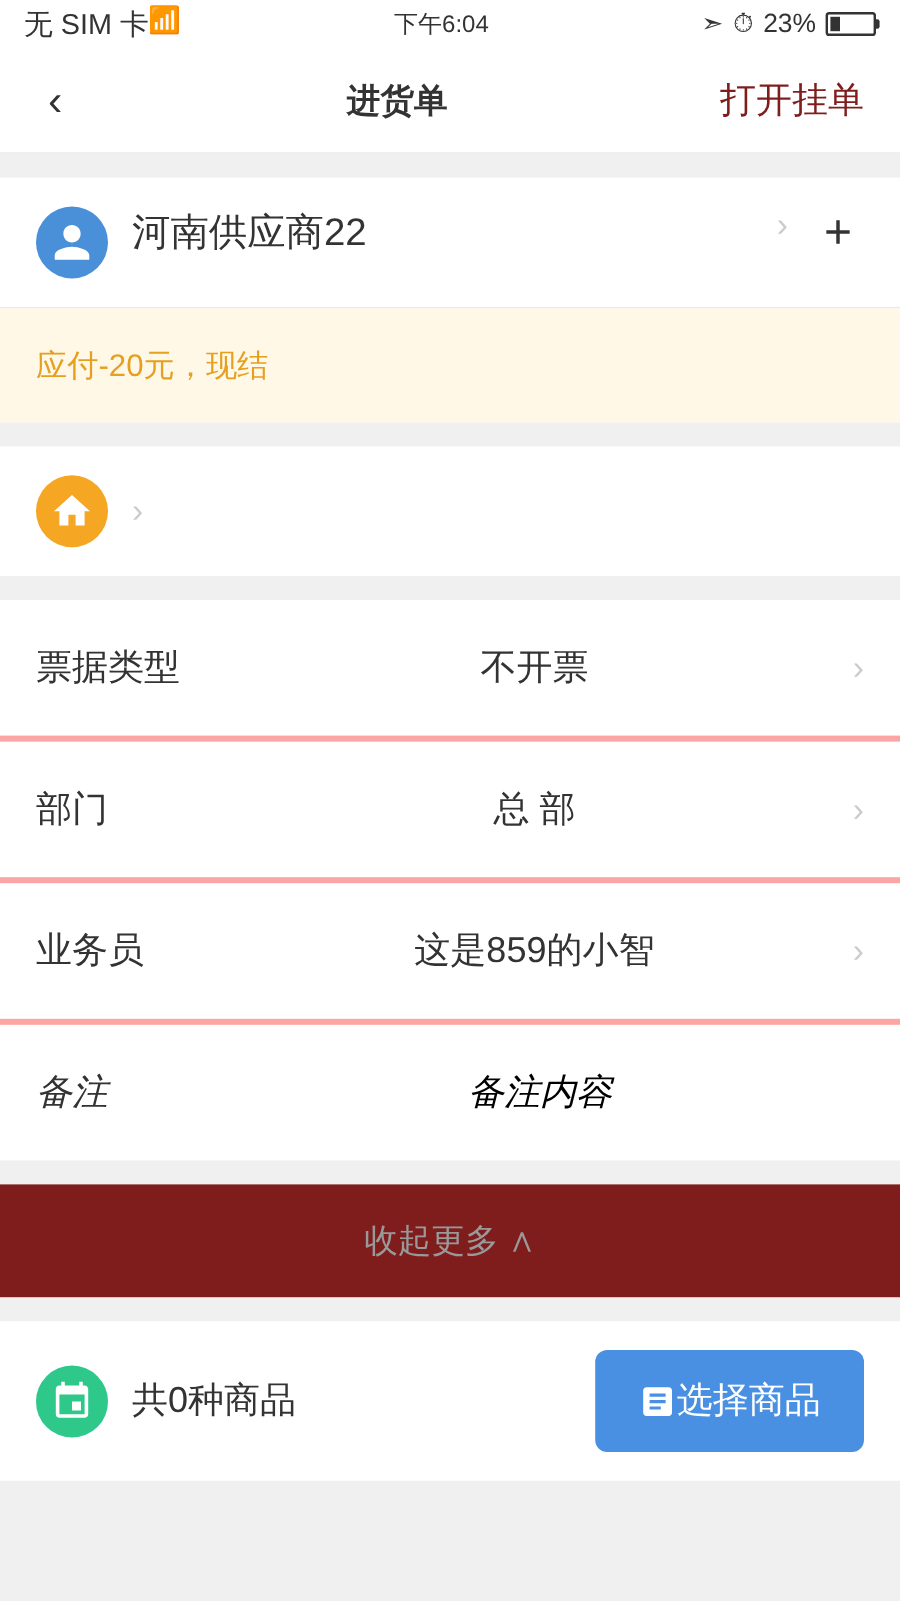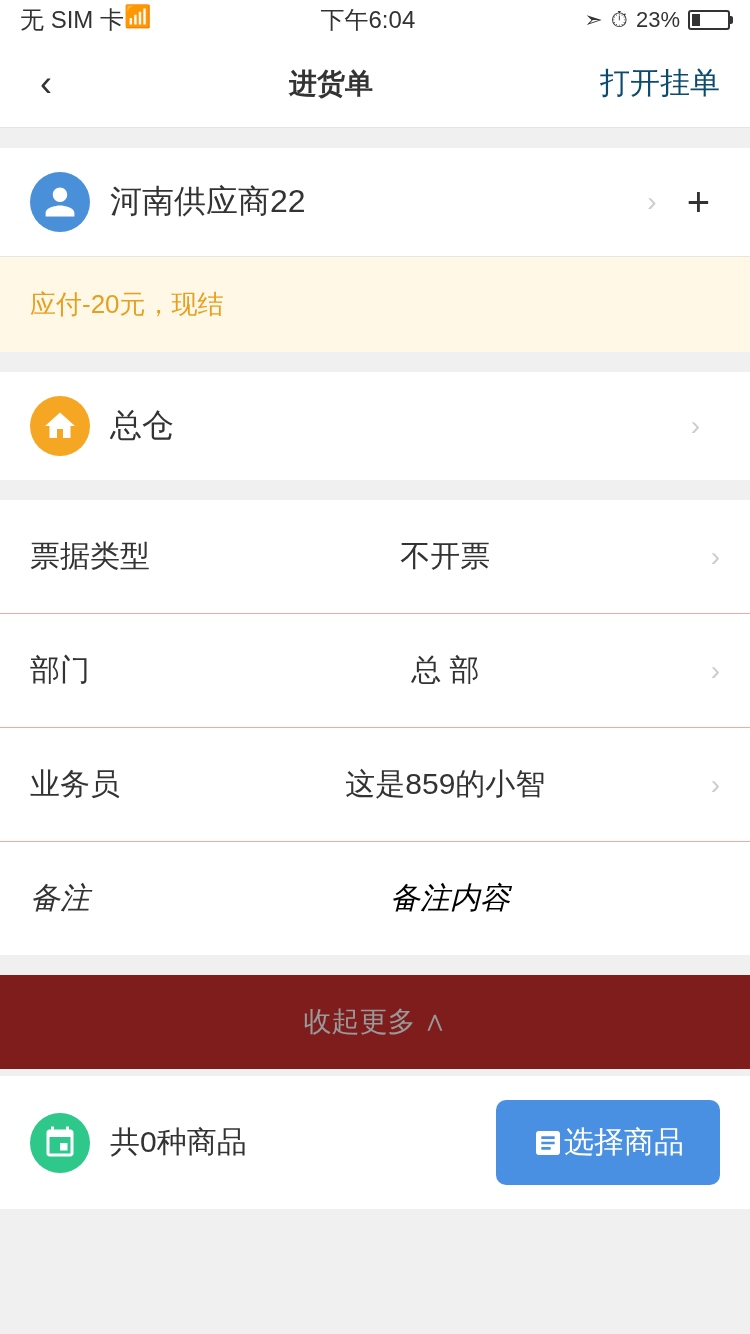--- a/index.html
+++ b/index.html
@@ -18,21 +18,21 @@
       height: 40px;
       background: #fff;
       display: flex;
       align-items: center;
       justify-content: space-between;
       padding: 0 20px;
       font-size: 24px;
       color: #333;
     }
     .status-left { display: flex; align-items: flex-start; }
-    .status-center { font-size: 24px; font-weight: 500; text-align: right; }
+    .status-center { font-size: 20px; font-weight: 500; text-align: right; }
     .status-right { display: flex; align-items: center; gap: 8px; font-size: 22px; }
     .battery-icon {
       display: inline-flex; align-items: center;
       border: 2px solid #333; border-radius: 3px;
       width: 42px; height: 20px; padding: 2px; position: relative;
     }
     .battery-fill {
       background: #333; height: 100%; width: 23%;
     }
     .battery-tip {
@@ -56,39 +56,38 @@
       cursor: pointer;
       padding: 10px;
     }
     .nav-title {
       font-size: 28px;
       font-weight: 600;
       color: #333;
     }
     .nav-right {
       font-size: 30px;
-      color: #0c4a6e;
+      color: #7f1d1d;
       cursor: pointer;
     }
 
     
     .section-gap {
       height: 20px;
       background: #f0f0f0;
     }
 
     
     .card {
       background: #fff;
     }
 
     
     .supplier-row {
       display: flex;
-      align-items: center;
       padding: 24px 30px;
       border-bottom: 1px solid #e5e5e5;
     }
     .supplier-avatar {
       width: 60px;
       height: 60px;
       border-radius: 50%;
       background: #4a90d9;
       display: flex;
       align-items: center;
@@ -147,21 +146,21 @@
 
     
     .form-section {
       background: #fff;
       margin-top: 20px;
     }
     .form-row {
       display: flex;
       align-items: center;
       padding: 36px 30px;
-      border-bottom: 1px solid #fca5a5;
+      border-bottom: 5px solid #fca5a5;
       min-height: 100px;
     }
     .form-row:last-child {
       border-bottom: none;
       font-style: italic;
     }
     .form-label {
       font-size: 30px;
       color: #333;
       width: 140px;
@@ -191,21 +190,21 @@
       justify-content: center;
       padding: 28px 30px;
       font-size: 28px;
       color: #999;
       cursor: pointer;
     }
 
     
     .product-bar {
       background: #fff;
-      margin-top: 7px;
+      margin-top: 20px;
       display: flex;
       align-items: center;
       padding: 24px 30px;
     }
     .product-icon-wrap {
       width: 60px;
       height: 60px;
       border-radius: 50%;
       background: #2dc88a;
       display: flex;
@@ -276,21 +275,20 @@
     <span>应付-20元，现结</span>
   </div>
 </div>
 
 <div class="warehouse-row">
   <div class="warehouse-icon-wrap">
     <svg width="36" height="36" viewBox="0 0 24 24" fill="white">
       <path d="M10 20v-6h4v6h5v-8h3L12 3 2 12h3v8z"></path>
     </svg>
   </div>
-  <span class="supplier-name">总仓</span>
   <span class="chevron-icon">›</span>
 </div>
 
 <div class="form-section">
 
   <div class="form-row">
     <span class="form-label">票据类型</span>
     <span class="form-value">不开票</span>
     <span class="form-chevron">›</span>
   </div>

